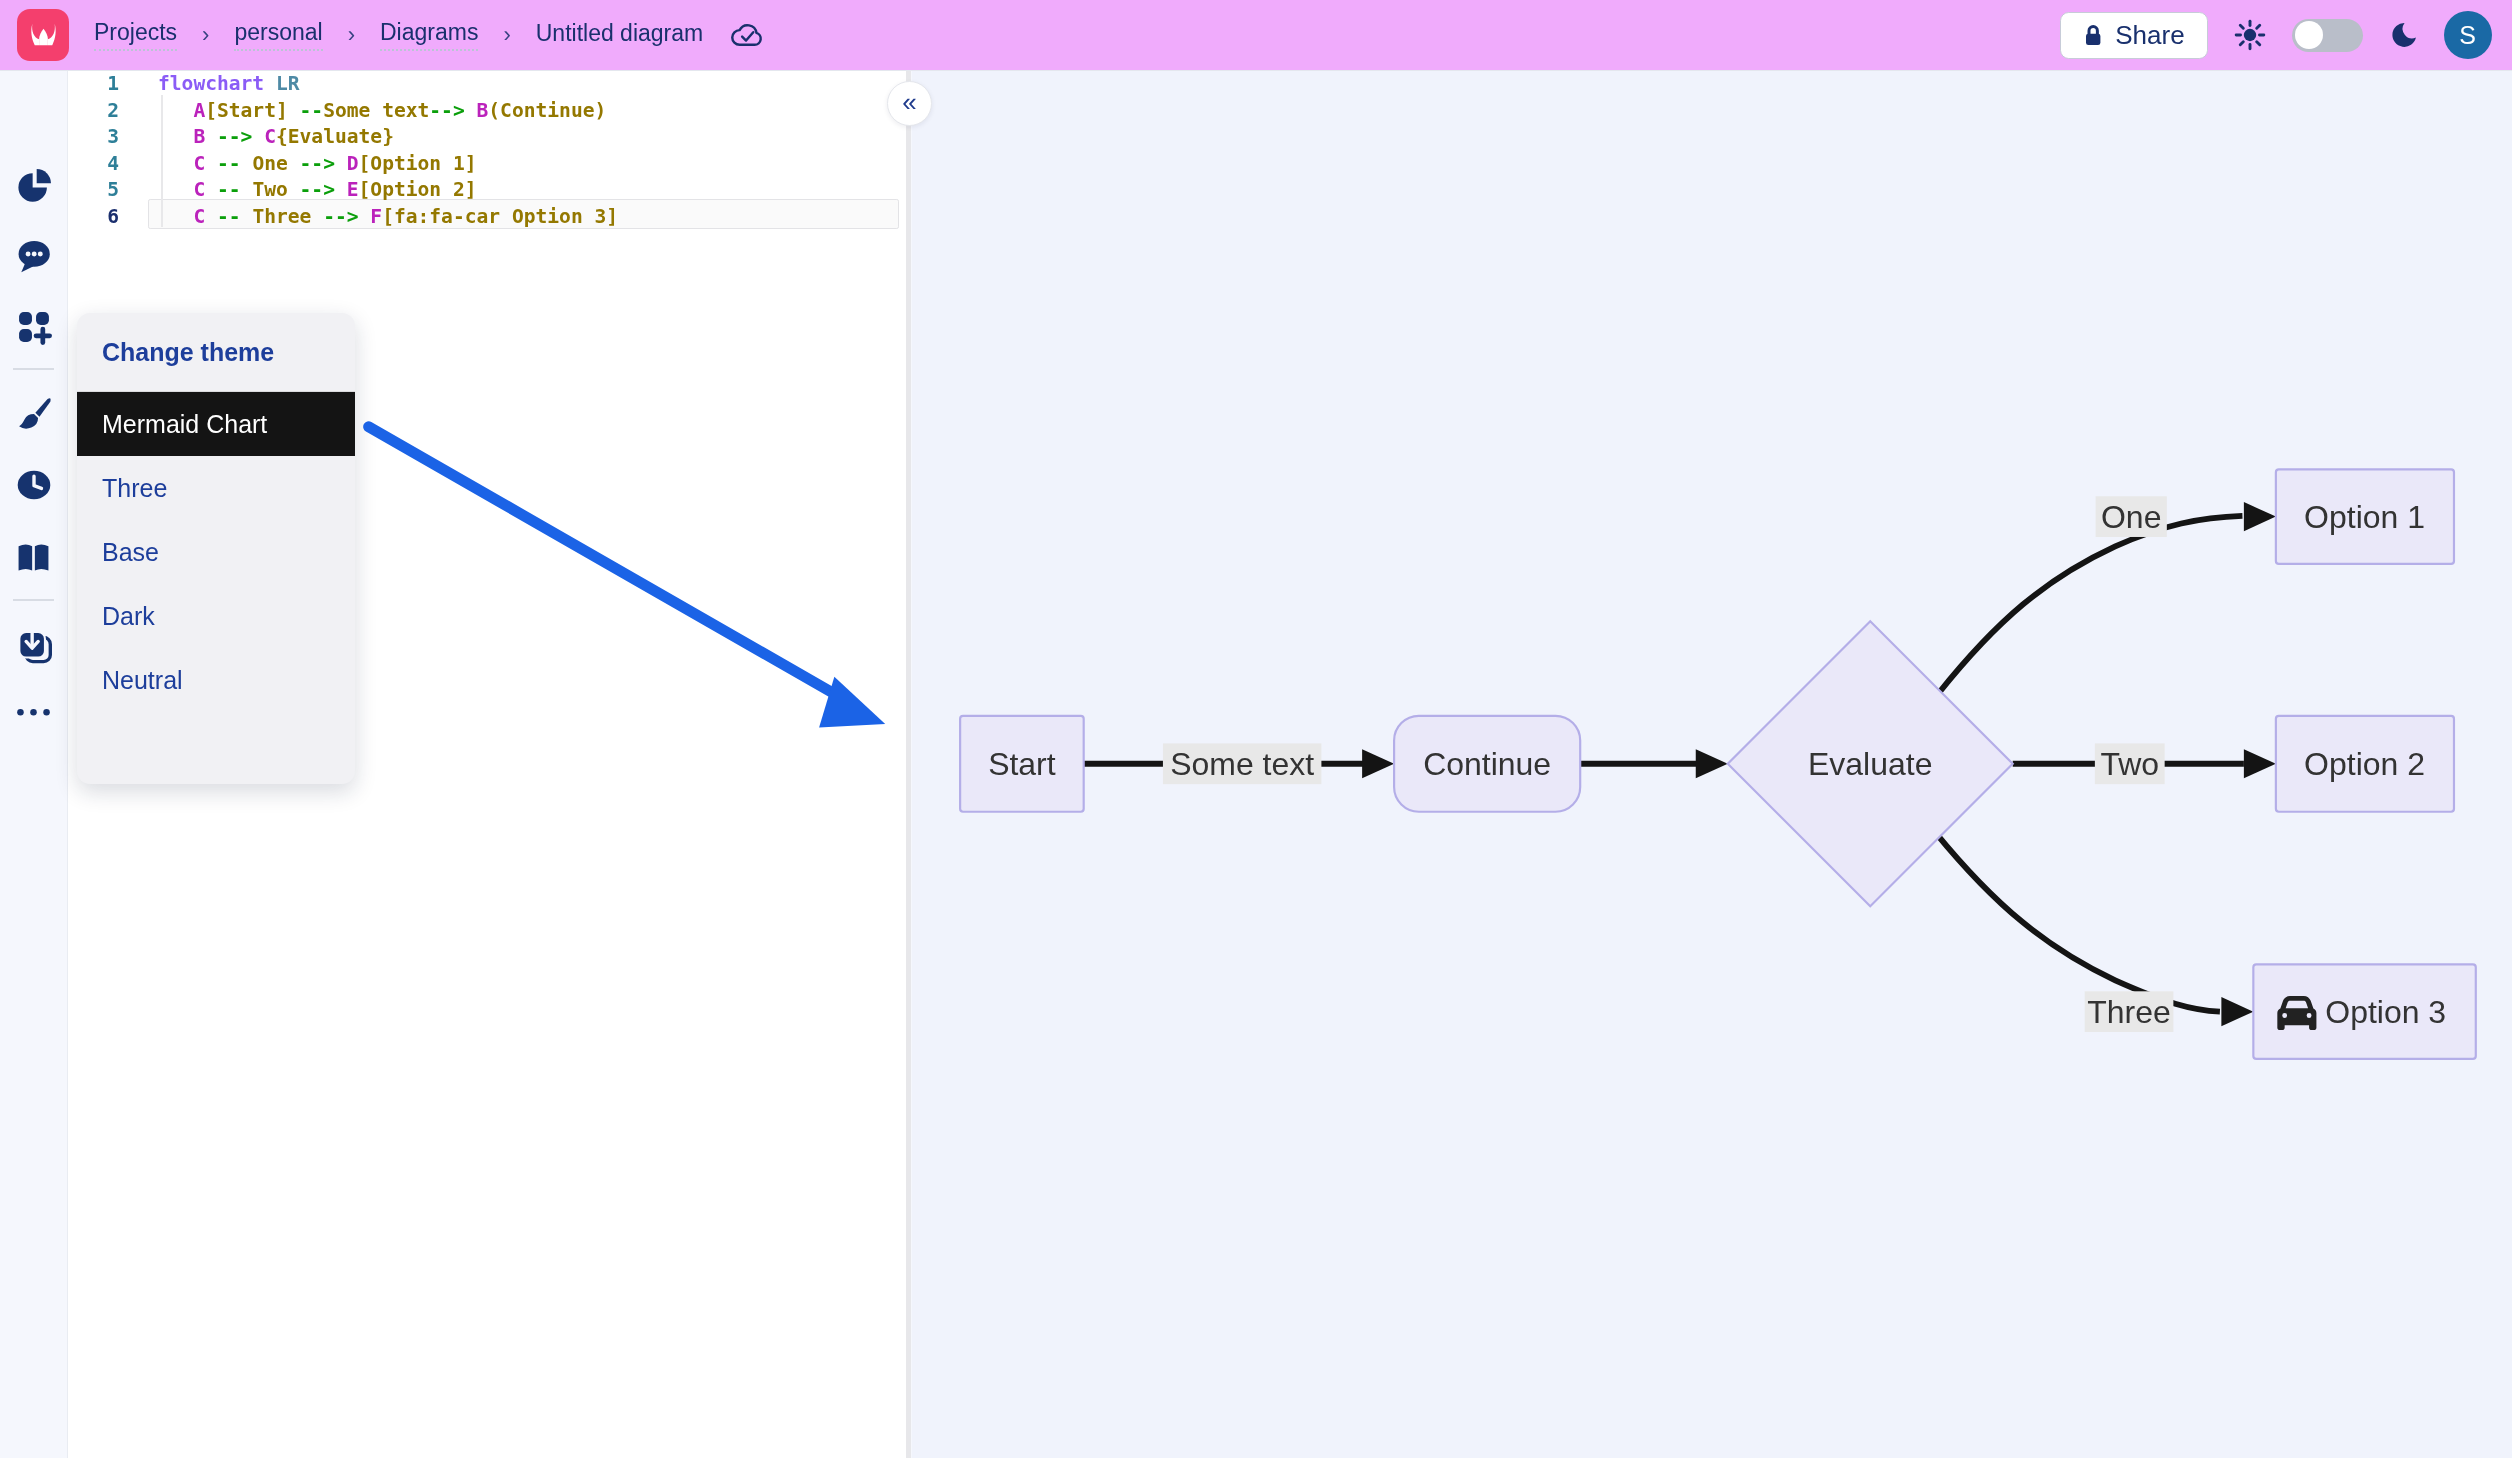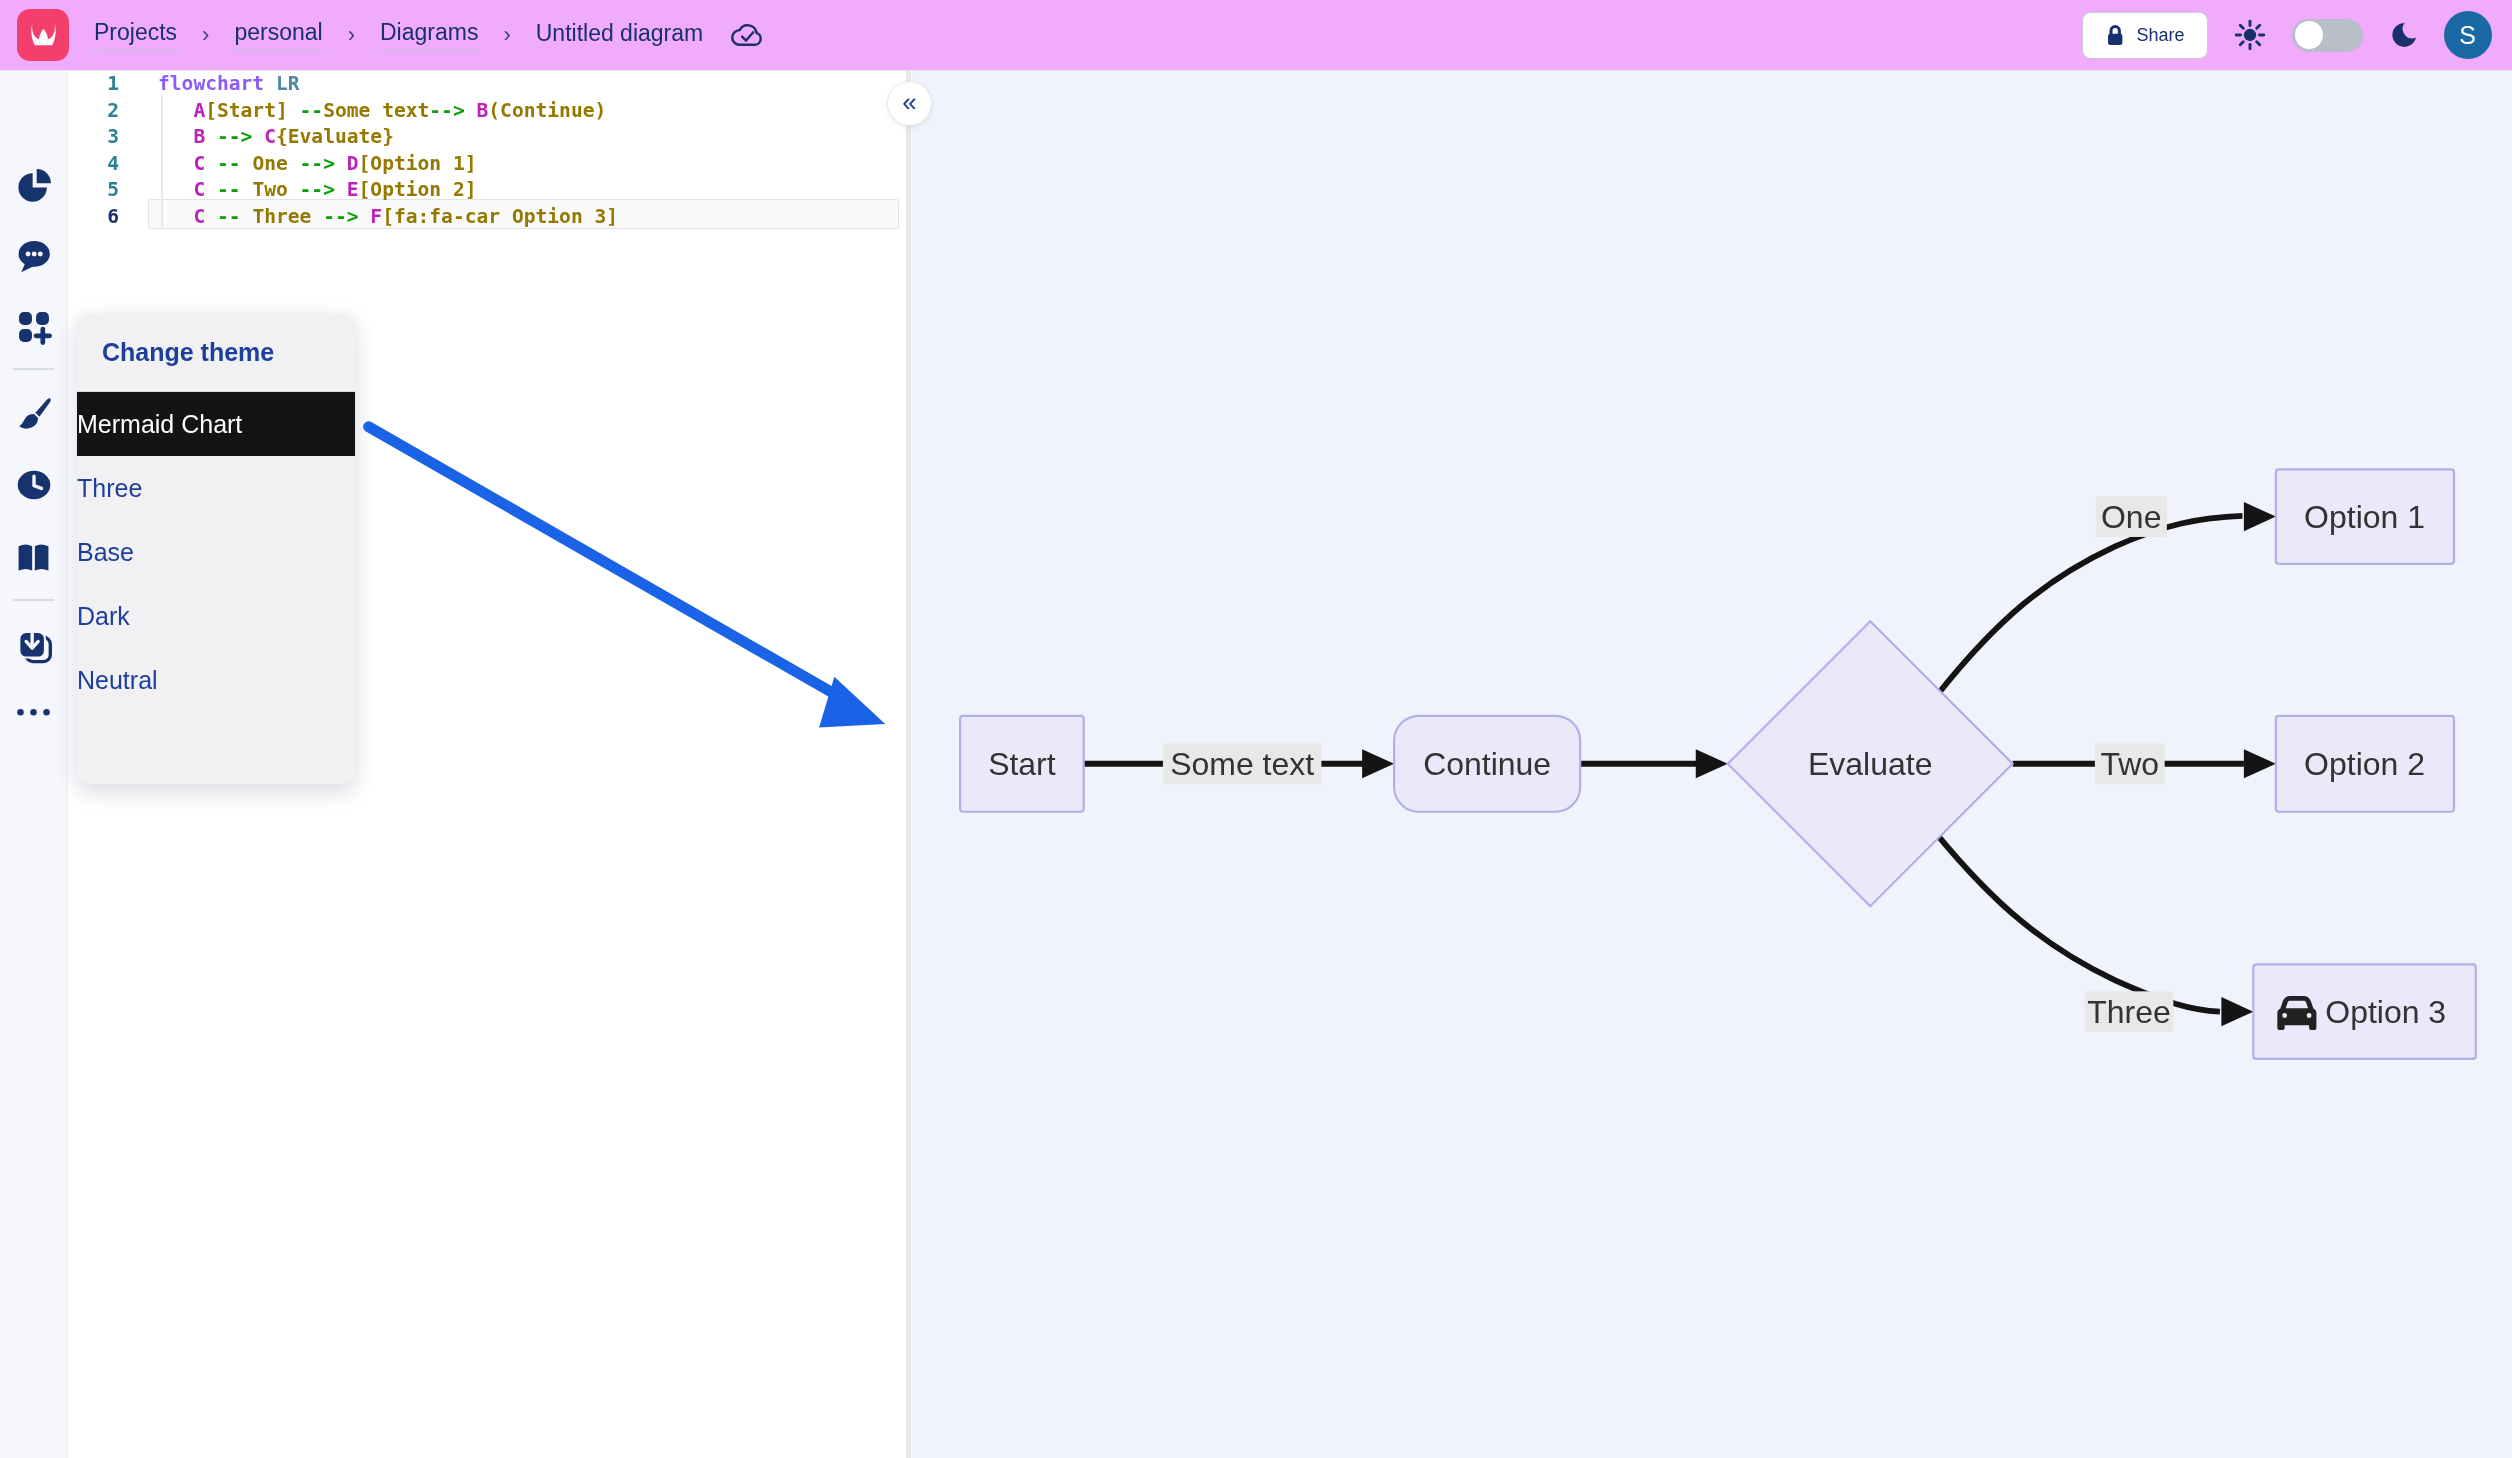--- a/index.html
+++ b/index.html
@@ -11,21 +11,21 @@
   }
   
   .topbar{position:absolute;left:0;top:0;width:2512px;height:70px;background:#f0abfc;border-bottom:1.5px solid #e4e7ee;display:flex;align-items:center;z-index:30;}
   .logo{position:absolute;left:17.4px;top:8.7px;width:52px;height:52px;border-radius:13px;background:#f43f6d;display:flex;align-items:center;justify-content:center;}
   .crumbs{position:absolute;left:94px;top:0;height:70px;display:flex;align-items:center;gap:25px;font-size:23px;color:#19306d;}
   .crumb{padding-bottom:2.2px;border-bottom:2.2px dotted #bcc3d6;cursor:pointer;}
   .crumb.current{border-bottom:none;}
   .crumb-sep{color:#19306d;font-size:22px;opacity:.85;}
   .cloud{margin-left:2.9px;display:flex;align-items:center;}
   .topbar-right{position:absolute;right:20.4px;top:0;height:70px;display:flex;align-items:center;gap:26px;}
-  .share-btn{display:flex;align-items:center;gap:11.6px;background:#ffffff;border:1.5px solid #c7ccd8;border-radius:8.7px;height:47px;padding:0 22px;font-size:18px;color:#19306d;cursor:pointer;}
+  .share-btn{display:flex;align-items:center;gap:11.6px;background:#ffffff;border:1.5px solid #c7ccd8;border-radius:8.7px;height:47px;padding:0 22px;font-size:26px;color:#19306d;cursor:pointer;}
   .toggle{width:71px;height:33px;border-radius:16.7px;background:#b9bec9;position:relative;cursor:pointer;}
   .toggle .knob{position:absolute;left:2.9px;top:2.9px;width:28px;height:28px;border-radius:50%;background:#ffffff;}
   .avatar{width:48px;height:48px;border-radius:50%;background:#1a69a5;color:#fff;font-size:25px;display:flex;align-items:center;justify-content:center;font-weight:500;cursor:pointer;}
   
   .sidebar{position:absolute;left:0;top:71px;width:67px;height:1387px;background:#f5f7fd;border-right:1.5px solid #e9ecf2;z-index:20;}
   .side-icon{position:absolute;left:0;width:67px;display:flex;justify-content:center;cursor:pointer;}
   .side-div{position:absolute;left:13px;width:41px;height:1.5px;background:#d8dce4;}
   
   .editor{position:absolute;left:68px;top:71px;width:838px;height:1387px;background:#ffffff;}
   .code-area{position:absolute;left:0;top:0;right:0;font-family:"DejaVu Sans Mono","Liberation Mono",monospace;font-size:19.6px;line-height:26.5px;font-weight:600;}
@@ -42,21 +42,21 @@
   .indent-guide{position:absolute;left:93px;top:24px;width:1.5px;height:132px;background:#e8e8ea;}
   .cur-line{position:absolute;left:80px;top:128px;width:749px;height:28px;border:1.5px solid #e3e3e6;background:#fafafa;border-radius:2.2px;}
   
   .vdivider{position:absolute;left:906px;top:70px;width:5.1px;height:1388px;background:#e7e7ea;z-index:10;}
   .collapse-btn{position:absolute;left:887px;top:81px;width:45px;height:45px;border-radius:50%;background:#ffffff;border:1.5px solid #e5e7ec;box-shadow:0 1.5px 5.8px rgba(20,30,60,.08);display:flex;align-items:center;justify-content:center;font-size:26px;color:#1e3a8c;z-index:25;cursor:pointer;padding-bottom:2.9px;box-sizing:border-box;}
   
   .canvas{position:absolute;left:912px;top:71px;width:1601px;height:1387px;background:#f0f3fc;}
   
   .menu{position:absolute;left:77px;top:313px;width:278px;height:471px;background:#f1f1f4;border-radius:13px;box-shadow:0 7.3px 22px rgba(20,30,60,.16);z-index:40;overflow:hidden;}
   .menu-header{height:79px;display:flex;align-items:center;padding-left:25px;font-size:25px;font-weight:600;color:#1d3e9b;border-bottom:1.5px solid #dbdbde;box-sizing:border-box;}
-  .menu-item{height:64px;display:flex;align-items:center;font-size:25px;color:#1d3e9b;cursor:pointer;}
+  .menu-item{height:64px;display:flex;align-items:center;padding-left:25px;font-size:25px;color:#1d3e9b;cursor:pointer;}
   .menu-item.selected{background:#141414;color:#ffffff;}
   
   .anno{position:absolute;left:349px;top:407px;z-index:45;pointer-events:none;}
   svg text{font-family:"Liberation Sans",sans-serif;}
 </style>
 </head>
 <body>
 
 <div class="topbar">
   <div class="logo">

